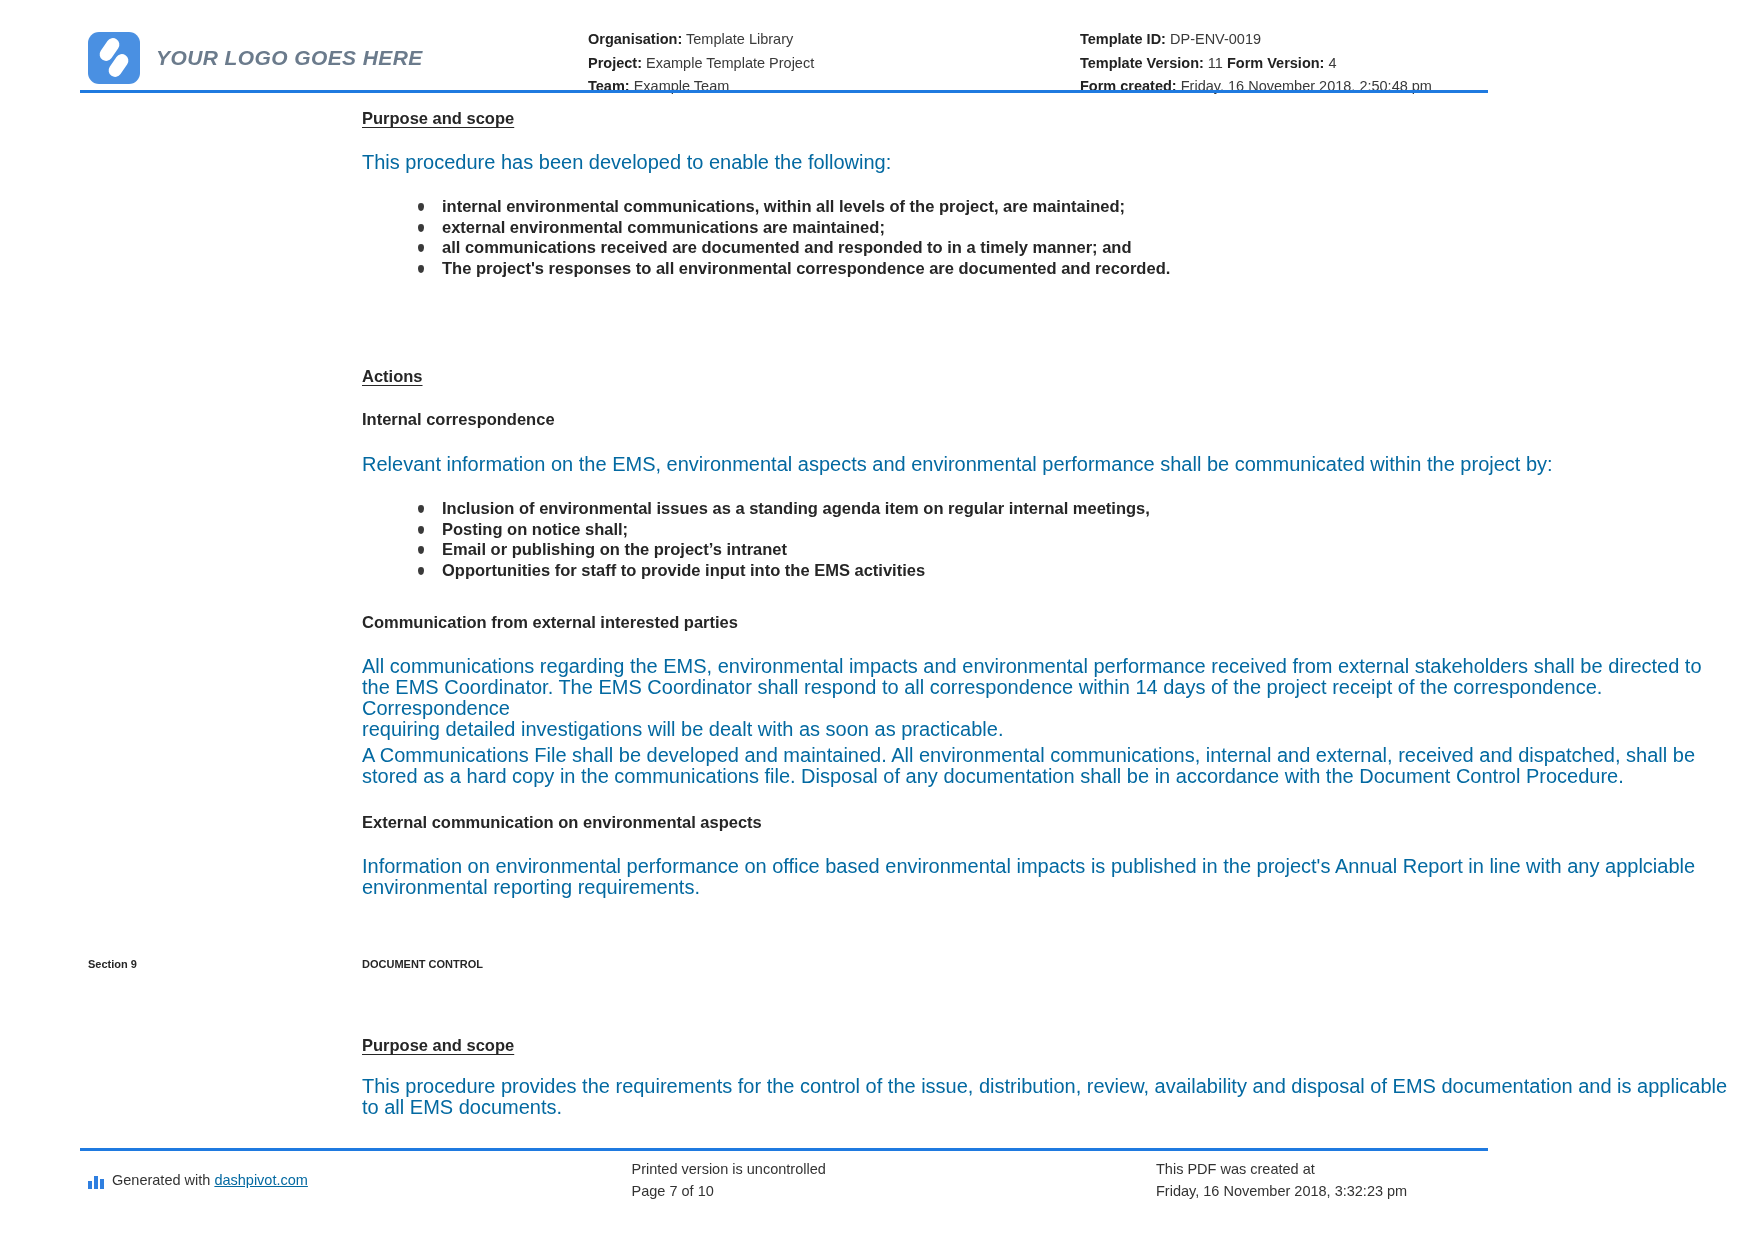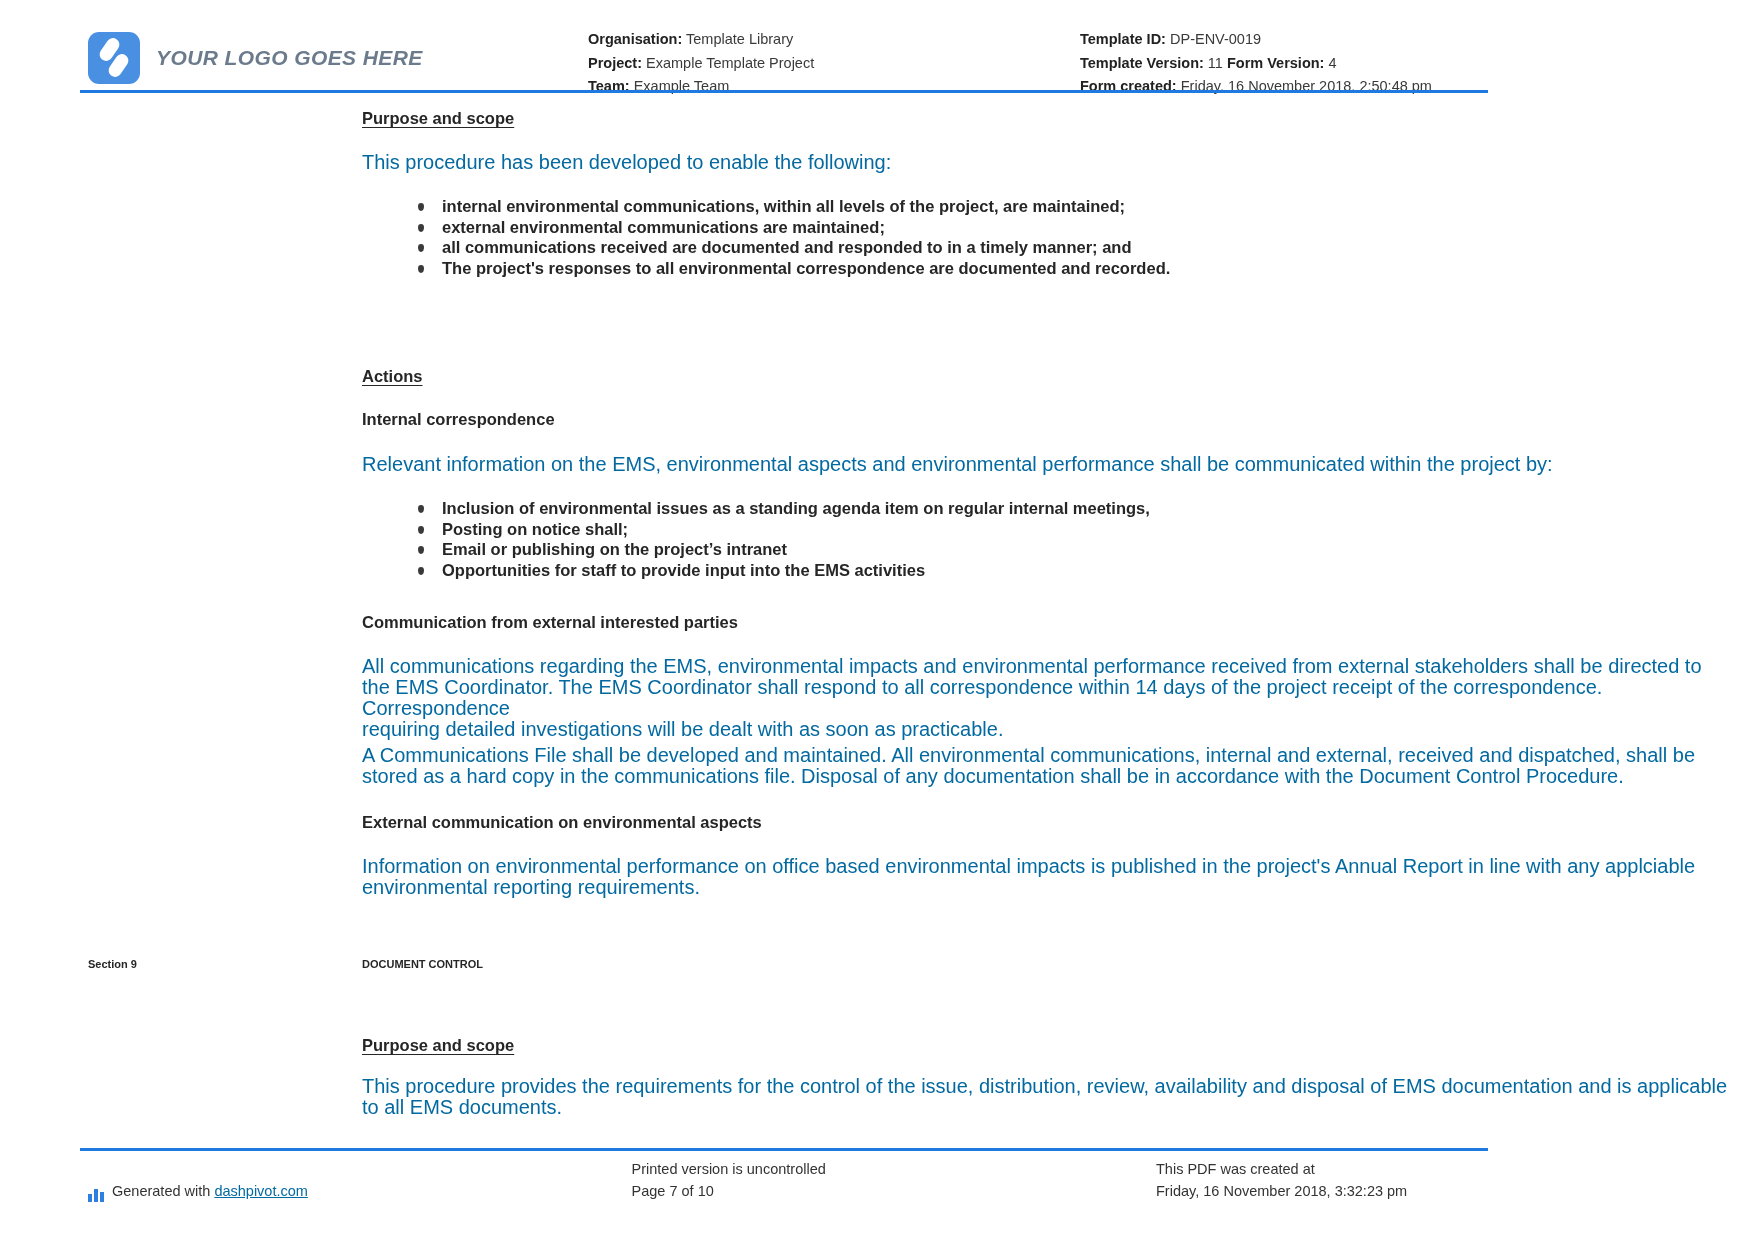--- a/index.html
+++ b/index.html
@@ -166,21 +166,21 @@
   .footer {
     position: absolute;
     left: 88px;
     top: 1158px;
     width: 1580px;
     display: flex;
     font-size: 14.5px;
     line-height: 22px;
     color: #333;
   }
-  .foot-left { width: 552px; display: flex; align-items: flex-end; }
+  .foot-left { width: 552px; display: flex; align-items: center; }
   .foot-mid { width: 492px; }
   .foot-right { width: 520px; margin-left: 40px; }
   .bars-icon {
     display: inline-block;
     width: 17px;
     height: 15px;
     position: relative;
     margin-right: 7px;
     margin-top: 3px;
     flex: 0 0 auto;

